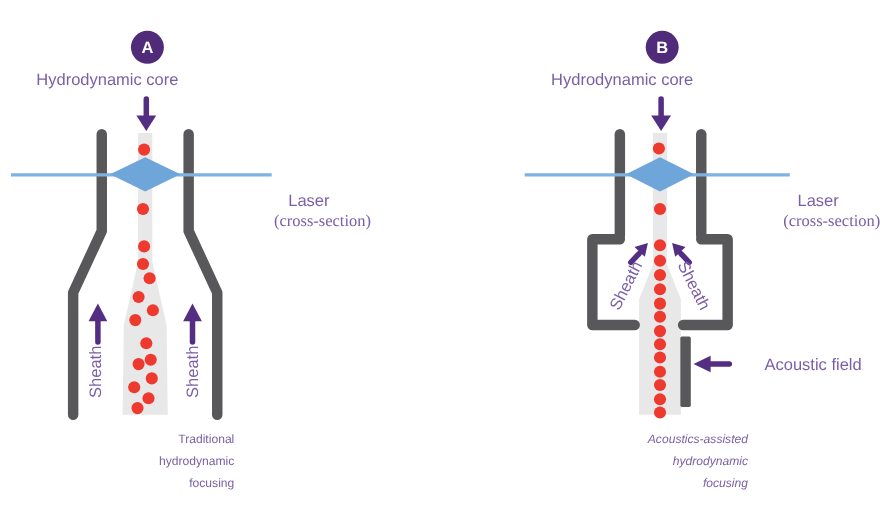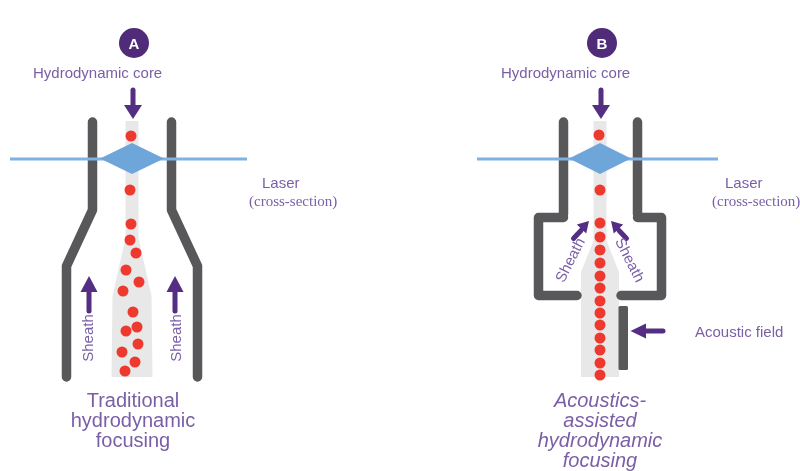--- a/index.html
+++ b/index.html
@@ -27,21 +27,21 @@
   }
   .lbl { position:absolute; color:var(--text-purple,#7a5fa6); font-size:15px; white-space:nowrap; }
   .center { text-align:left; }
   .laser-lbl { line-height:19px; }
   .laser-lbl .l1 { display:block; margin-left:13px;margin-top:23px; }
   .laser-lbl .l2 { display:block;font-family:Liberation Serif, serif; }
   .sheath { width:60px; height:16px; text-align:center; line-height:16px; }
   .rot-ccw90 { transform:rotate(-90deg); }
   .rot-ccw63 { transform:rotate(-63deg); }
   .rot-cw63  { transform:rotate(63deg); }
-  .caption { position:absolute; width:160px; color:var(--text-purple,#7a5fa6); font-size:20px; line-height:20px; text-align:center; }
+  .caption { position:absolute; width:160px; color:var(--text-purple,#7a5fa6); font-size:11px; line-height:20px; text-align:right; }
   .caption span { display:block; }
 </style>
 </head>
 <body>
 
 <div class="stage">
 
   <svg width="800" height="471" viewBox="0 0 800 471">
 
     <g>

